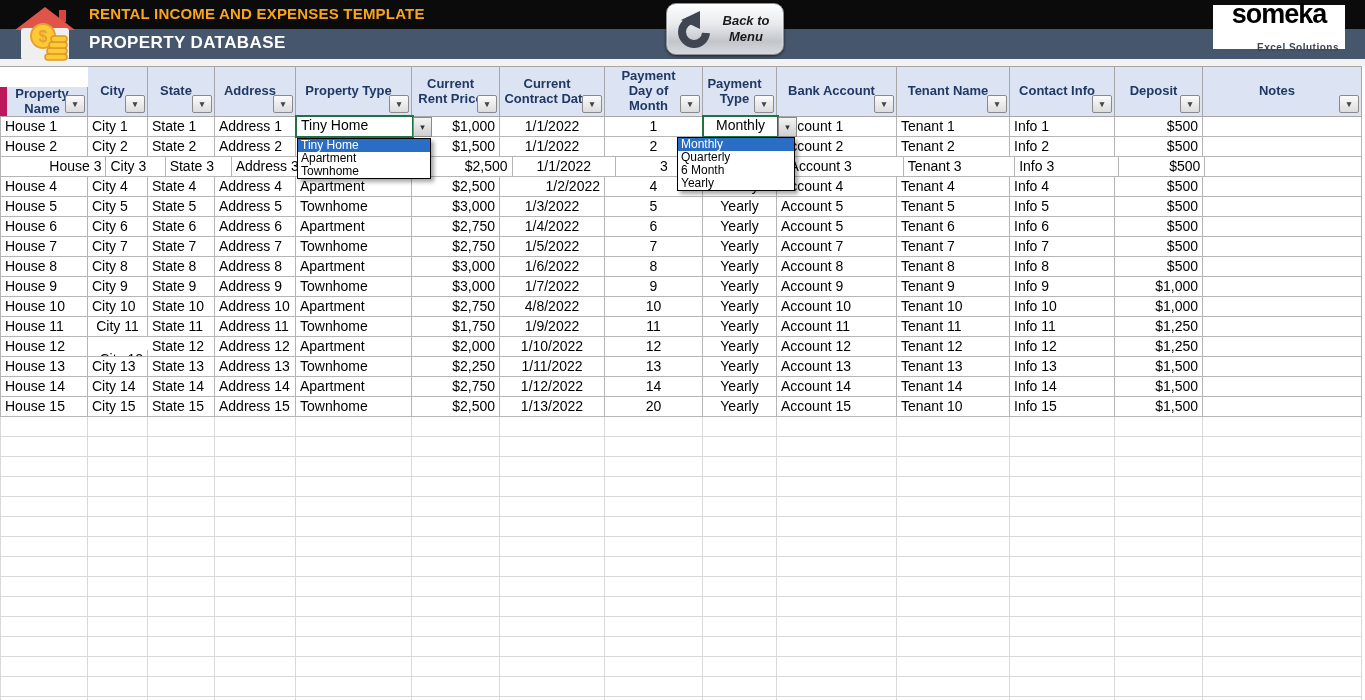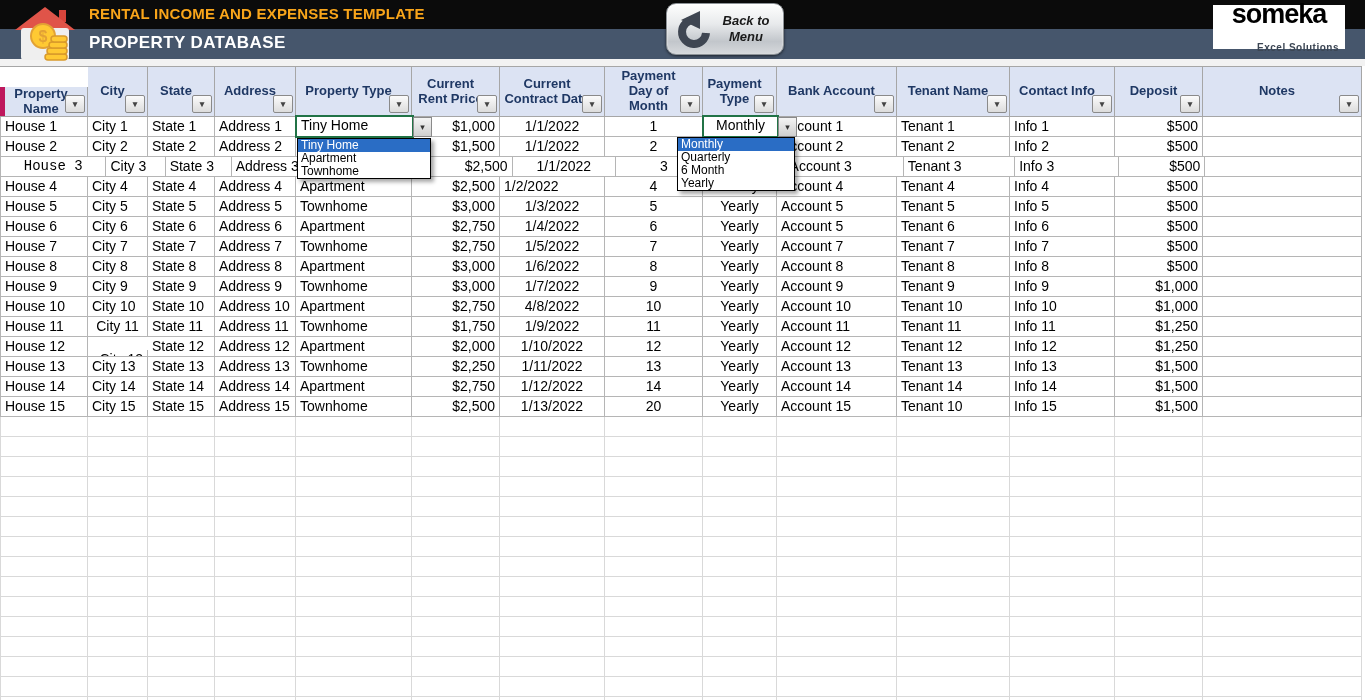--- a/index.html
+++ b/index.html
@@ -42,21 +42,21 @@
   .logo-word{font-size:27px;font-weight:bold;color:#000;line-height:24px;letter-spacing:-1px;width:100%;text-align:center;}
   .logo-sub{font-size:10px;font-weight:bold;color:#3c4654;letter-spacing:.5px;margin-top:16px;}
   
   .grid{position:absolute;left:0;top:66px;width:1362px;height:634px;background:#ffffff;overflow:hidden;}
   .hdr-row{display:flex;height:51px;border-top:1px solid #a6a6a6;border-bottom:1px solid #a6a6a6;box-sizing:border-box;}
   .hdr-cell{
     position:relative;background:#dce3f3;border-right:1px solid #a6a6a6;box-sizing:border-box;
     display:flex;align-items:center;justify-content:center;text-align:center;
     color:#1f3864;font-size:13px;font-weight:bold;line-height:15px;padding:2px 14px 4px 4px;
   }
-  .hdr-cell:first-child{border-left:5px solid #be185d;margin-top:20px;}
+  .hdr-cell:first-child{border-left:7px solid #be185d;margin-top:20px;}
   .filter-btn{
     position:absolute;right:2px;bottom:3px;width:18px;height:16px;border:1px solid #8a8a8a;border-radius:2px;
     background:linear-gradient(180deg,#fbfbfb,#dcdcdc);display:flex;align-items:center;justify-content:center;
     font-size:9px;color:#444;cursor:pointer;
   }
   .row{display:flex;height:20px;box-sizing:border-box;}
   .cell{
     border-right:1px solid #b5b5b5;border-bottom:1px solid #b5b5b5;box-sizing:border-box;
     font-size:14px;color:#000;line-height:19px;padding:0 4px;white-space:nowrap;overflow:hidden;
   }
@@ -206,21 +206,21 @@
         <div class="cell" style="width: 105px; text-align: center;">1/1/2022</div>
         <div class="cell" style="width: 98px; text-align: center;">2</div>
         <div class="cell" style="width: 74px; text-align: center;"></div>
         <div class="cell" style="width: 120px; text-align: left;">Account 2</div>
         <div class="cell" style="width: 113px; text-align: left;">Tenant 2</div>
         <div class="cell" style="width: 105px; text-align: left;">Info 2</div>
         <div class="cell" style="width: 88px; text-align: right;">$500</div>
         <div class="cell" style="width: 159px; text-align: left;"></div>
       </div>
       <div class="row">
-        <div class="cell" style="width: 108px; text-align: center; font-family: Liberation Mono, monospace;">House 3</div>
+        <div class="cell" style="width: 108px; text-align: right;">House 3</div>
         <div class="cell" style="width: 60px; text-align: left;">City 3</div>
         <div class="cell" style="width: 67px; text-align: left;">State 3</div>
         <div class="cell" style="width: 81px; text-align: left;">Address 3</div>
         <div class="cell" style="width: 116px; text-align: left;"></div>
         <div class="cell" style="width: 88px; text-align: right;">$2,500</div>
         <div class="cell" style="width: 105px; text-align: center;">1/1/2022</div>
         <div class="cell" style="width: 98px; text-align: center;">3</div>
         <div class="cell" style="width: 74px; text-align: center;"></div>
         <div class="cell" style="width: 120px; text-align: left;">Account 3</div>
         <div class="cell" style="width: 113px; text-align: left;">Tenant 3</div>
@@ -228,21 +228,21 @@
         <div class="cell" style="width: 88px; text-align: right;">$500</div>
         <div class="cell" style="width: 159px; text-align: left;"></div>
       </div>
       <div class="row">
         <div class="cell" style="width: 88px; text-align: left;">House 4</div>
         <div class="cell" style="width: 60px; text-align: left;">City 4</div>
         <div class="cell" style="width: 67px; text-align: left;">State 4</div>
         <div class="cell" style="width: 81px; text-align: left;">Address 4</div>
         <div class="cell" style="width: 116px; text-align: left;">Apartment</div>
         <div class="cell" style="width: 88px; text-align: right;">$2,500</div>
-        <div class="cell" style="width: 105px; text-align: left;">1/2/2022</div>
+        <div class="cell" style="width: 105px; text-align: right;">1/2/2022</div>
         <div class="cell" style="width: 98px; text-align: center;">4</div>
         <div class="cell" style="width: 74px; text-align: center;">Yearly</div>
         <div class="cell" style="width: 120px; text-align: left;">Account 4</div>
         <div class="cell" style="width: 113px; text-align: left;">Tenant 4</div>
         <div class="cell" style="width: 105px; text-align: left;">Info 4</div>
         <div class="cell" style="width: 88px; text-align: right;">$500</div>
         <div class="cell" style="width: 159px; text-align: left;"></div>
       </div>
       <div class="row">
         <div class="cell" style="width: 88px; text-align: left;">House 5</div>

